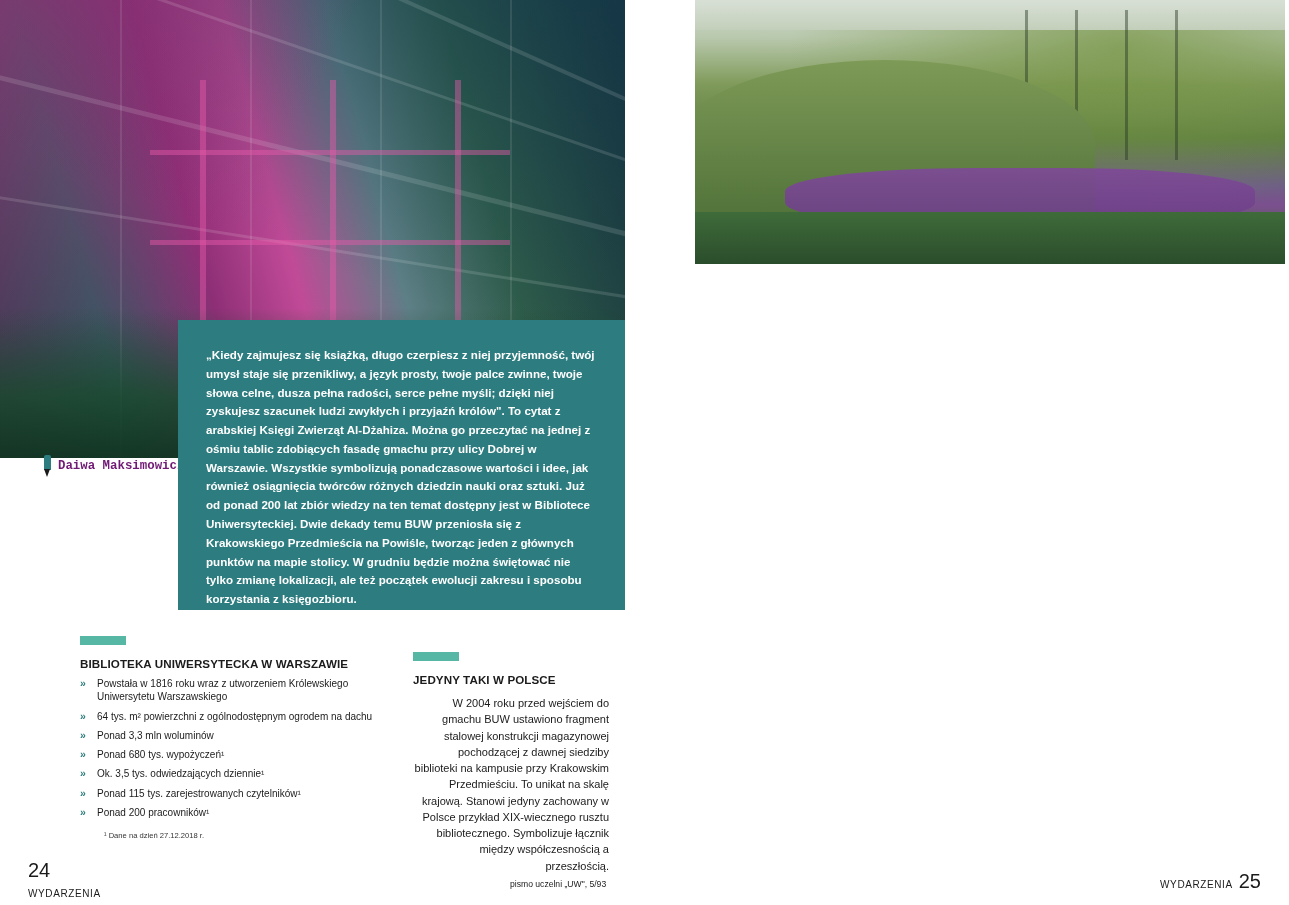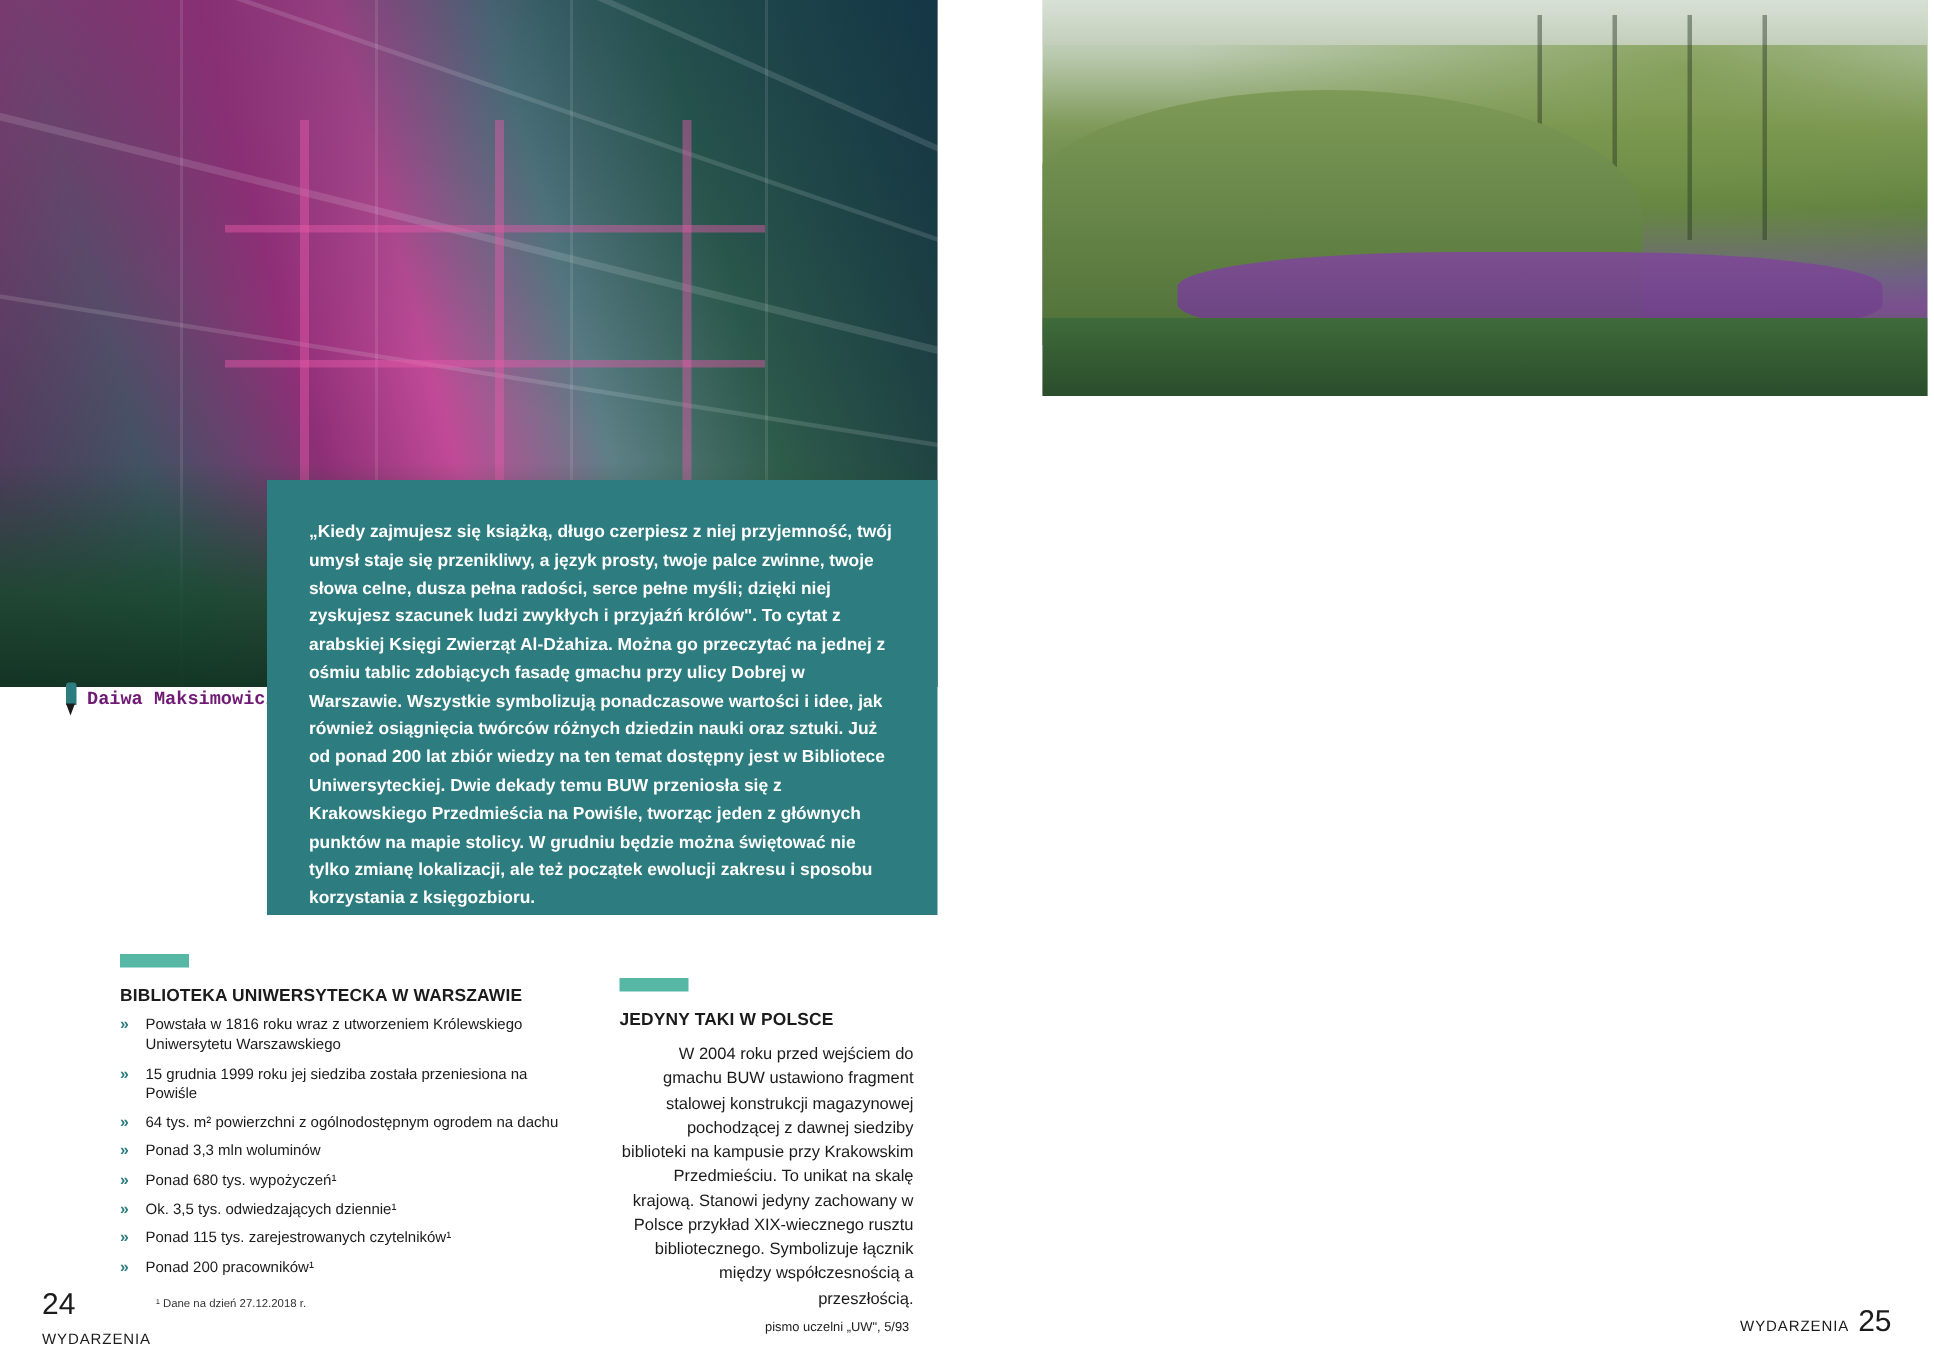--- a/index.html
+++ b/index.html
@@ -142,21 +142,20 @@
 
     <div class="title-block">
       <p class="lead">„Kiedy zajmujesz się książką, długo czerpiesz z niej przyjemność, twój umysł staje się przenikliwy, a język prosty, twoje palce zwinne, twoje słowa celne, dusza pełna radości, serce pełne myśli; dzięki niej zyskujesz szacunek ludzi zwykłych i przyjaźń królów". To cytat z arabskiej Księgi Zwierząt Al-Dżahiza. Można go przeczytać na jednej z ośmiu tablic zdobiących fasadę gmachu przy ulicy Dobrej w Warszawie. Wszystkie symbolizują ponadczasowe wartości i idee, jak również osiągnięcia twórców różnych dziedzin nauki oraz sztuki. Już od ponad 200 lat zbiór wiedzy na ten temat dostępny jest w Bibliotece Uniwersyteckiej. Dwie dekady temu BUW przeniosła się z Krakowskiego Przedmieścia na Powiśle, tworząc jeden z głównych punktów na mapie stolicy. W grudniu będzie można świętować nie tylko zmianę lokalizacji, ale też początek ewolucji zakresu i sposobu korzystania z księgozbioru.</p>
     </div>
 
     <div class="col-facts">
       <div class="accent-rule"></div>
       <h3 class="col-h">BIBLIOTEKA UNIWERSYTECKA W WARSZAWIE</h3>
       <ul class="facts">
         <li>Powstała w 1816 roku wraz z utworzeniem Królewskiego Uniwersytetu Warszawskiego</li>
-        <li>15 grudnia 1999 roku jej siedziba została przeniesiona na Powiśle</li>
         <li>64 tys. m² powierzchni z ogólnodostępnym ogrodem na dachu</li>
         <li>Ponad 3,3 mln woluminów</li>
         <li>Ponad 680 tys. wypożyczeń¹</li>
         <li>Ok. 3,5 tys. odwiedzających dziennie¹</li>
         <li>Ponad 115 tys. zarejestrowanych czytelników¹</li>
         <li>Ponad 200 pracowników¹</li>
       </ul>
       <div class="footnote">¹ Dane na dzień 27.12.2018 r.</div>
     </div>
 

